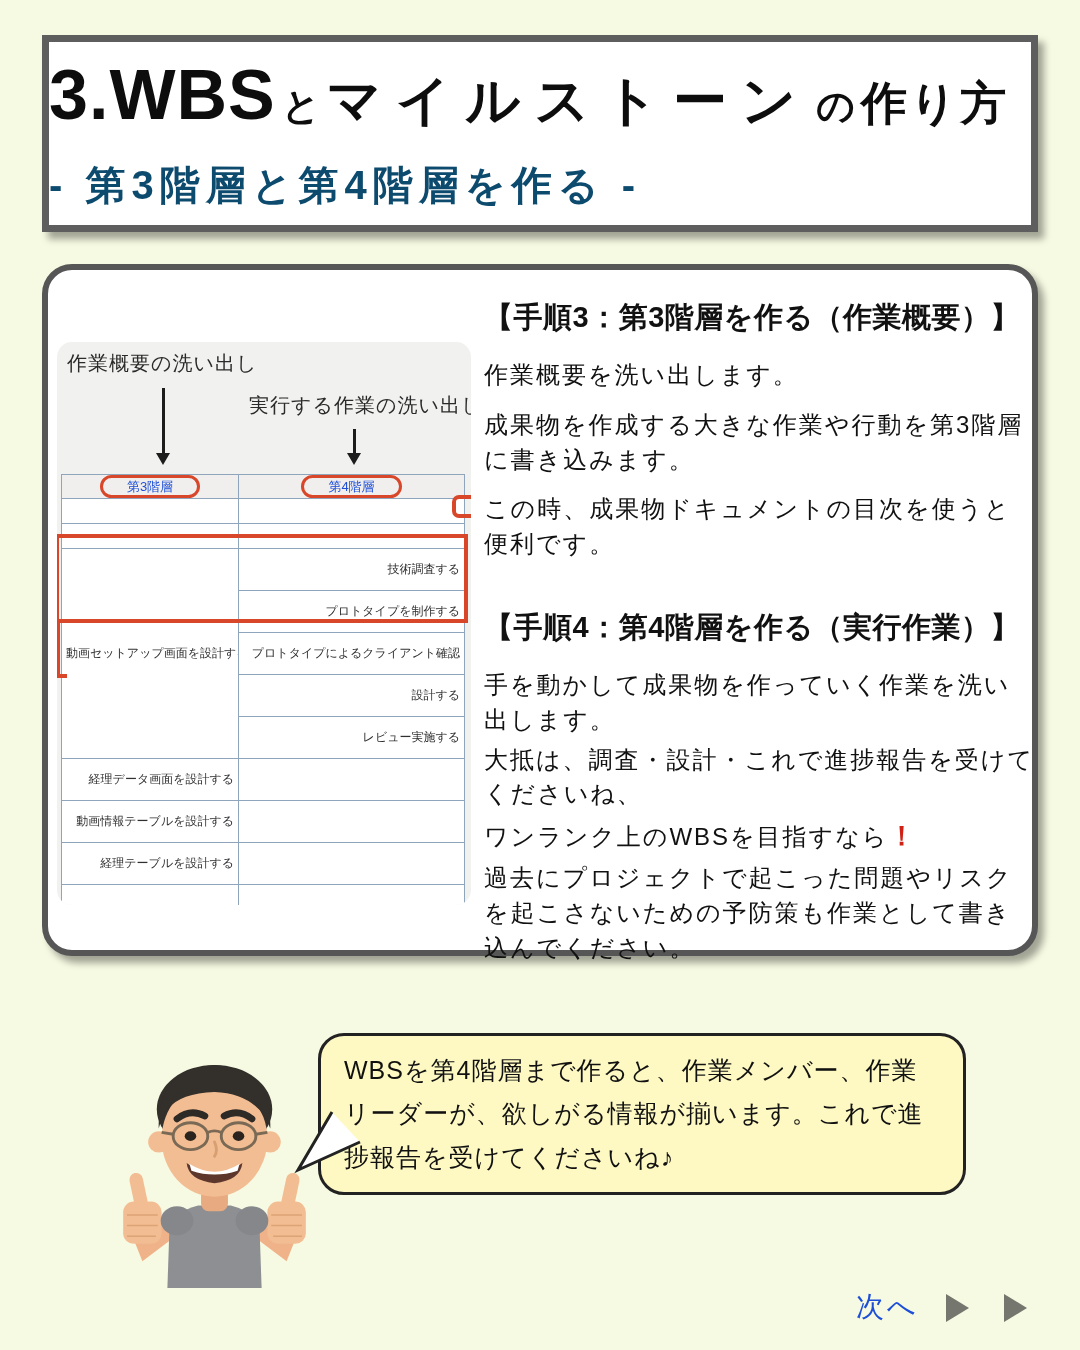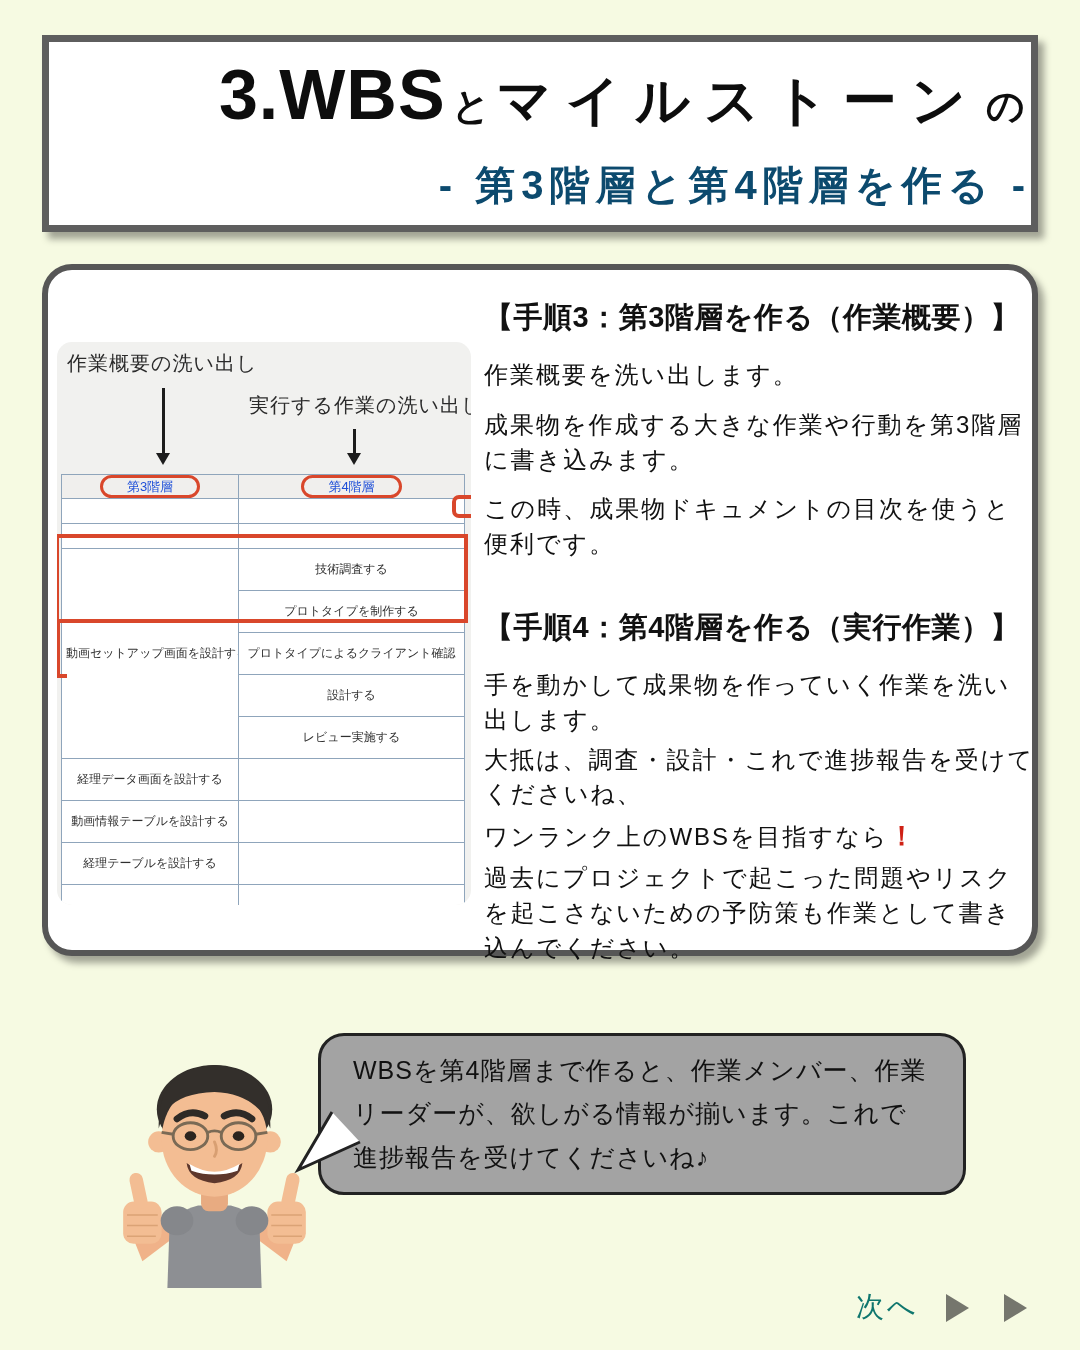--- a/index.html
+++ b/index.html
@@ -3,21 +3,21 @@
 <meta charset="utf-8">
 <style>
   * { margin:0; padding:0; box-sizing:border-box; }
   html,body { width:1080px; }
   body { font-family:"Liberation Sans", sans-serif; }
   .page { position:relative; width:1080px; height:1350px; background:#f6fae2; overflow:hidden; }
 
   
   .title-box { position:absolute; left:42px; top:35px; width:996px; height:197px;
     background:#ffffff; border:7px solid #5e5e5e; box-shadow:6px 7px 7px rgba(0,0,0,0.35);
-    display:flex; flex-direction:column; align-items:flex-end; justify-content:center; }
+    display:flex; flex-direction:column; align-items:flex-start; justify-content:center; }
   .title-line { display:flex; align-items:baseline; justify-content:center; color:#0d0d0d; font-weight:600; white-space:nowrap; }
   .t-xl { font-size:70px; letter-spacing:1px; }
   .t-sm { font-size:38px; margin:0 6px; }
   .t-lg { font-size:54px; letter-spacing:14px; }
   .t-md { font-size:46px; letter-spacing:3px; }
   .subtitle { margin-top:20px; font-size:40px; font-weight:600; letter-spacing:6px; color:#0c4a6e; }
 
   
   .main-box { position:absolute; left:42px; top:264px; width:996px; height:692px;
     background:#ffffff; border:6px solid #565656; border-radius:30px;
@@ -32,21 +32,21 @@
   .v-arrow { position:absolute; width:3px; background:#1c1c1c; }
   .v-arrow::after { content:""; position:absolute; left:-6px; bottom:-11px;
     border-left:7px solid transparent; border-right:7px solid transparent; border-top:12px solid #1c1c1c; }
   .arrow-1 { left:105px; top:46px; height:66px; }
   .arrow-2 { left:296px; top:87px; height:25px; }
 
   
   table.wbs { position:absolute; left:4px; top:132px; width:403px;
     border-collapse:collapse; table-layout:fixed; background:#ffffff; }
   table.wbs th, table.wbs td { border:1px solid #8fa5bb; font-size:12px; font-weight:normal;
-    color:#2f2f2f; padding:12px 4px; white-space:nowrap; overflow:hidden; text-align:center; vertical-align:middle; }
+    color:#2f2f2f; padding:12px 4px; white-space:nowrap; overflow:hidden; text-align:right; vertical-align:middle; }
   table.wbs th { text-align:center; background:#f0efed; padding:0; }
   .oval { display:inline-block; font-size:13px; color:#1d4ed8; border:3px solid #d9472b;
     border-radius:16px; padding:0 24px; line-height:17px; background:transparent; }
   td.merged { vertical-align:middle; }
 
   
   .red-box-a { position:absolute; left:-2px; top:192px; width:413px; height:89px;
     border:4px solid #d9472b; background:transparent; }
   .red-line-b { position:absolute; left:-2px; top:280px; width:12px; height:56px;
     border-left:5px solid #d9472b; border-bottom:4px solid #d9472b; }
@@ -56,46 +56,47 @@
   
   .steps { position:absolute; left:436px; top:28px; width:552px; color:#111; }
   .step-heading { font-size:29px; font-weight:bold; letter-spacing:0.5px; margin-bottom:20px; white-space:nowrap; }
   .steps p { font-size:24px; letter-spacing:2px; line-height:1.45; margin-bottom:15px; }
   .steps p.tight { margin-bottom:5px; }
   .h4-gap { margin-top:46px; }
   .excl { color:#cf2115; font-weight:bold; font-size:27px; letter-spacing:0; }
 
   
   .bubble { position:absolute; left:318px; top:1033px; width:648px;
-    background:#a3a3a3; border:3px solid #222222; border-radius:26px;
-    padding:13px 32px; font-size:25px; letter-spacing:1px; line-height:1.73; color:#111; }
+    background:#fef9c3; border:3px solid #222222; border-radius:26px;
+    padding:13px 23px; font-size:25px; letter-spacing:1px; line-height:1.73; color:#111; }
   .bubble-tail { position:absolute; left:292px; top:1108px; width:70px; height:72px; }
 
   
   .avatar { position:absolute; left:112px; top:1040px; width:205px; height:250px; }
 
   
   .next-label { position:absolute; left:856px; top:1288px; font-size:28px; letter-spacing:3px;
-    color:#0f766e; cursor:pointer; }
+    color:#1d4ed8; cursor:pointer; }
   .tri { position:absolute; width:0; height:0; cursor:pointer;
     border-top:14px solid transparent; border-bottom:14px solid transparent; border-left:23px solid #75766d; }
   .tri-1 { left:946px; top:1294px; }
   .tri-2 { left:1004px; top:1294px; }
 </style>
 </head>
 <body>
 
 <div class="page">
 
   <div class="title-box">
     <div class="title-line">
       <span class="t-xl">3.WBS</span>
       <span class="t-sm">と</span>
       <span class="t-lg">マイルストーン</span>
       <span class="t-sm">の</span>
+      <span class="t-md">作り方</span>
     </div>
     <div class="subtitle">- 第3階層と第4階層を作る -</div>
   </div>
 
   <div class="main-box">
 
     <div class="shot-panel">
       <div class="annot annot-1">作業概要の洗い出し</div>
       <div class="annot annot-2">実行する作業の洗い出し</div>
       <div class="v-arrow arrow-1"></div>

